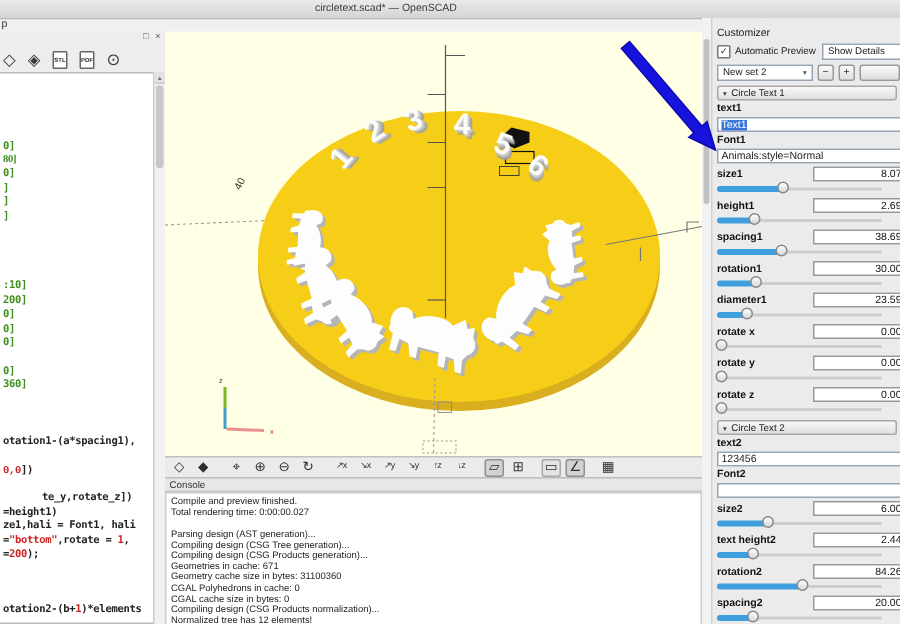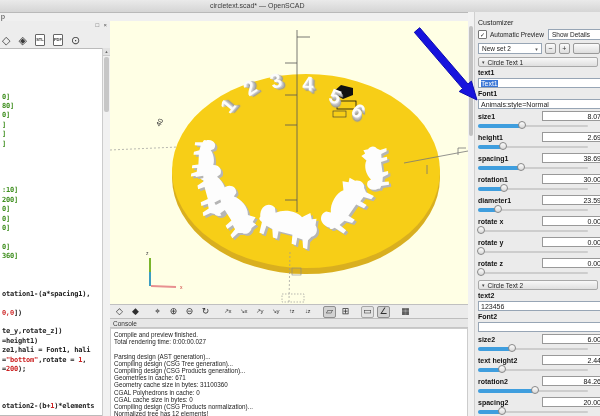--- a/index.html
+++ b/index.html
@@ -108,21 +108,21 @@
       <div class="etb-btn doc">STL</div>
       <div class="etb-btn doc">PDF</div>
       <div class="etb-btn">⊙</div>
     </div>
   <div class="editor-area">
       <div class="code-line">&nbsp;</div>
       <div class="code-line">&nbsp;</div>
       <div class="code-line">&nbsp;</div>
       <div class="code-line">&nbsp;</div>
       <div class="code-line"><span style="color: rgb(63, 143, 31);">0]</span></div>
-      <div class="code-line"><span style="color: rgb(63, 143, 31);">80]</span></div>
+      <div class="code-line"><span style="color: rgb(63, 143, 31); font-family: Liberation Serif, serif;">80]</span></div>
       <div class="code-line"><span style="color: rgb(63, 143, 31);">0]</span></div>
       <div class="code-line"><span style="color: rgb(63, 143, 31);">]</span></div>
       <div class="code-line"><span style="color: rgb(63, 143, 31);">]</span></div>
       <div class="code-line"><span style="color: rgb(63, 143, 31);">]</span></div>
       <div class="code-line">&nbsp;</div>
       <div class="code-line">&nbsp;</div>
       <div class="code-line">&nbsp;</div>
       <div class="code-line">&nbsp;</div>
       <div class="code-line"><span style="color: rgb(63, 143, 31);">:10]</span></div>
       <div class="code-line"><span style="color: rgb(63, 143, 31);">200]</span></div>
@@ -132,21 +132,21 @@
       <div class="code-line">&nbsp;</div>
       <div class="code-line"><span style="color: rgb(63, 143, 31);">0]</span></div>
       <div class="code-line"><span style="color: rgb(63, 143, 31);">360]</span></div>
       <div class="code-line">&nbsp;</div>
       <div class="code-line">&nbsp;</div>
       <div class="code-line">&nbsp;</div>
       <div class="code-line"><span style="color: rgb(34, 34, 34);">otation1-(a*spacing1),</span></div>
       <div class="code-line">&nbsp;</div>
       <div class="code-line"><span style="color: rgb(204, 34, 34); font-family: Liberation Mono, monospace;">0,0</span><span style="color: rgb(34, 34, 34);">])</span></div>
       <div class="code-line">&nbsp;</div>
-      <div class="code-line"><span style="color: rgb(34, 34, 34);">te_y,rotate_z])</span></div>
+      <div class="code-line"><span style="color: rgb(34, 34, 34); margin-left: 26px;">te_y,rotate_z])</span></div>
       <div class="code-line"><span style="color: rgb(34, 34, 34);">=height1)</span></div>
       <div class="code-line"><span style="color: rgb(34, 34, 34);">ze1,hali = Font1, hali</span></div>
       <div class="code-line"><span style="color: rgb(34, 34, 34);">=</span><span style="color: rgb(204, 34, 34);">"bottom"</span><span style="color: rgb(34, 34, 34);">,rotate = </span><span style="color: rgb(204, 34, 34);">1</span><span style="color: rgb(34, 34, 34);">,</span></div>
       <div class="code-line"><span style="color: rgb(34, 34, 34);">=</span><span style="color: rgb(204, 34, 34);">200</span><span style="color: rgb(34, 34, 34);">);</span></div>
       <div class="code-line">&nbsp;</div>
       <div class="code-line">&nbsp;</div>
       <div class="code-line">&nbsp;</div>
       <div class="code-line"><span style="color: rgb(34, 34, 34);">otation2-(b+</span><span style="color: rgb(204, 34, 34);">1</span><span style="color: rgb(34, 34, 34);">)*elements</span></div>
     </div>
   <div class="editor-scrollbar">

